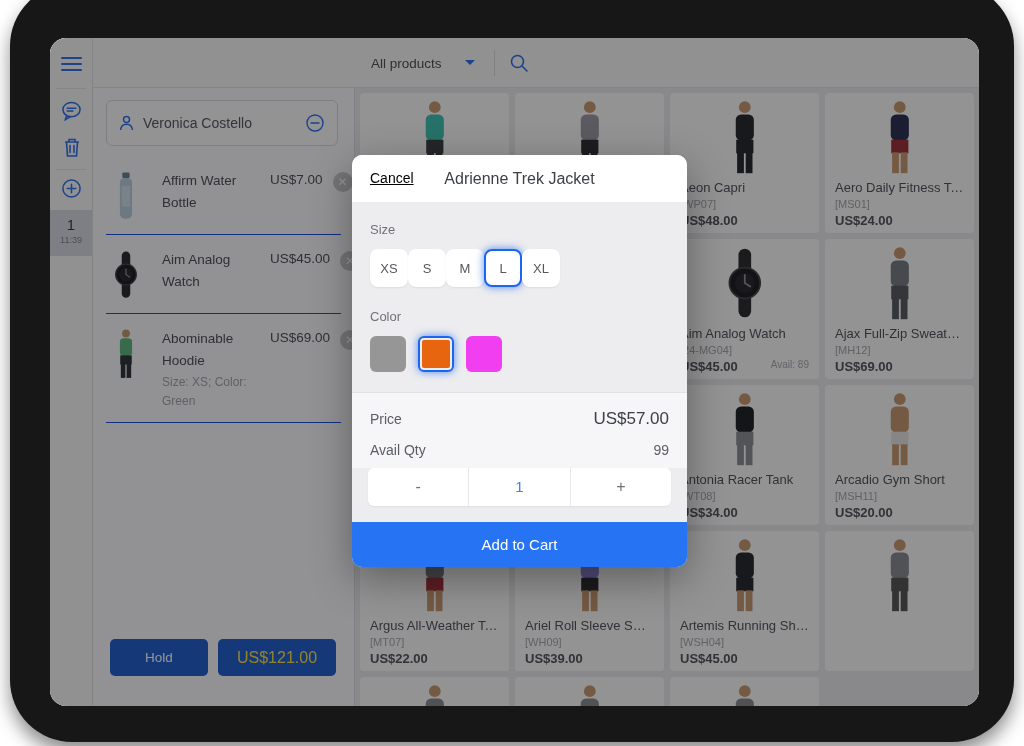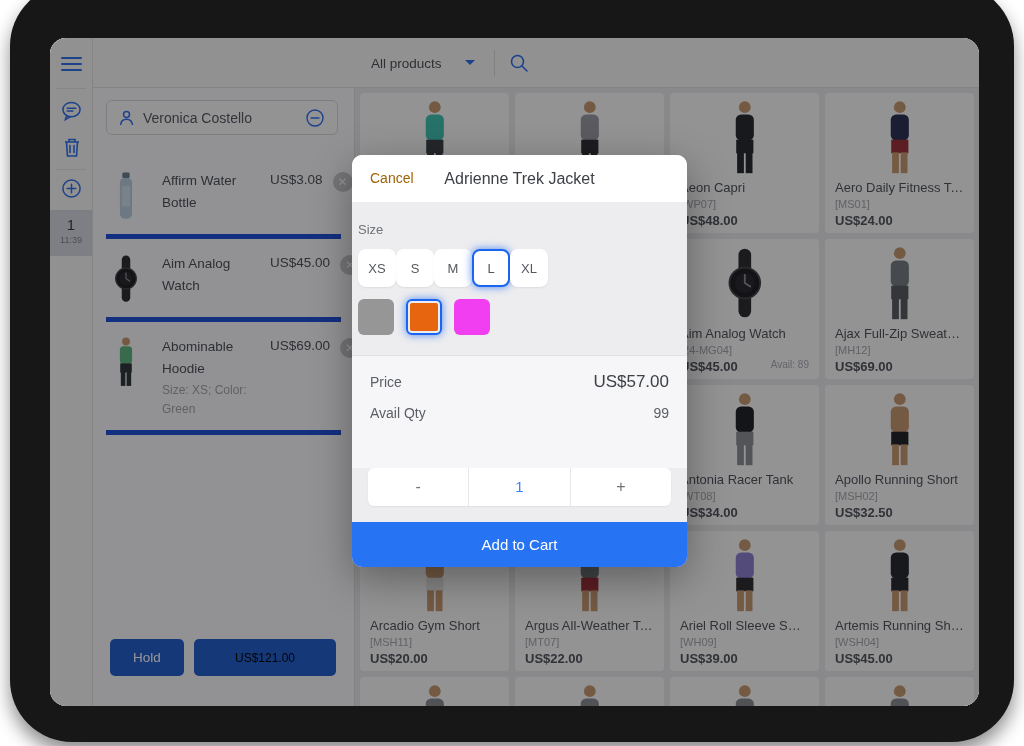--- a/index.html
+++ b/index.html
@@ -32,40 +32,40 @@
     text-align:center; padding-top:6px; }
   .side-tab .num { font-size:15px; color:#3b3b3f; }
   .side-tab .time { font-size:9px; color:#83858b; margin-top:2px; }
 
   
   .cart-title { position:absolute; left:0; right:0; top:0; height:50px; line-height:50px;
     text-align:center; font-size:15px; color:#565a60; }
   .tag-btn { position:absolute; right:16px; top:11px; }
 
   
-  .cust { position:absolute; left:13px; top:62px; width:232px; height:35px; background:#fdfdfe;
+  .cust { position:absolute; left:13px; top:62px; width:232px; height:46px; background:#fdfdfe;
     border:1px solid #d9d9dc; border-radius:6px; display:flex; align-items:center; padding:0 12px; }
   .cust .nm { font-size:14px; color:#55585e; margin-left:9px; flex:1; }
 
   
   .items { position:absolute; left:13px; right:13px; top:118px; }
-  .citem { display:flex; padding:14px 0 12px 6px; border-bottom:5px solid #1d4ed8; }
+  .citem { display:flex; padding:14px 0 12px 6px; border-bottom:1px solid #1d4ed8; }
   .citem .thumb { width:28px; height:52px; flex:none; margin-right:22px; }
   .citem .mid { width:108px; flex:none; }
   .citem .nm { font-size:13.5px; color:#4c4f55; line-height:1.6; }
   .citem .attrs { font-size:12px; color:#a3a5aa; line-height:1.55; margin-top:2px; }
   .citem .pr { width:62px; font-size:13.5px; color:#4c4f55; text-align:right; margin-top:2px; }
   .citem .x { width:20px; height:20px; border-radius:50%; background:#c9c9cd; color:#fff;
     font-size:12px; line-height:20px; text-align:center; margin-left:10px; margin-top:2px; flex:none; }
 
   
   .cart-foot { position:absolute; left:17px; right:18px; bottom:30px; display:flex; gap:10px; }
-  .btn-hold { width:74px; height:37px; background:#2160cd; color:#fff; font-size:13.5px;
+  .btn-hold { width:98px; height:37px; background:#2160cd; color:#fff; font-size:13.5px;
     border:none; border-radius:5px; font-family:inherit; }
-  .btn-total { flex:1; height:37px; background:#2160cd; color:#000000; font-size:12px;
+  .btn-total { flex:1; height:37px; background:#2160cd; color:#fde047; font-size:16px;
     border:none; border-radius:5px; font-family:inherit; }
 
   
   .search-zone { position:absolute; left:305px; top:0; height:50px; display:flex; align-items:center; }
   .filter { display:flex; align-items:center; margin-left:16px; }
   .filter .lbl { font-size:13.5px; color:#4c4f55; }
   .filter .caret { margin-left:22px; }
   .vsep { width:1px; height:26px; background:#dcdcde; margin:0 14px 0 18px; }
 
   
@@ -84,23 +84,23 @@
   
   .overlay { position:absolute; inset:0; background:rgba(8,8,10,.43); z-index:10; }
 
   
   .modal { position:absolute; left:302px; top:117px; width:335px; height:412px; z-index:20;
     border-radius:10px; background:#ededef; box-shadow:0 12px 40px rgba(0,0,0,.35);
     display:flex; flex-direction:column; }
   .m-head { height:47px; background:#ffffff; border-radius:10px 10px 0 0; position:relative;
     flex:none; }
   .m-cancel { position:absolute; left:18px; top:0; height:30px; line-height:47px;
-    font-size:14px; color:#a16207; background:none; border:none; font-family:inherit; }
+    font-size:14px; color:#000000; background:none; border:none; font-family:inherit;text-decoration:underline; }
   .m-title { text-align:center; line-height:47px; font-size:16px; color:#3d4046; }
-  .m-opts { padding:20px 6px 0; flex:none; }
+  .m-opts { padding:20px 18px 0; flex:none; }
   .m-lbl { font-size:13px; color:#6f7277; }
   .sizes { display:flex; margin-top:12px; }
   .sizebtn { width:38px; height:38px; background:#fff; border:none; border-radius:8px;
     font-size:13px; color:#55585e; box-shadow:0 1px 2px rgba(0,0,0,.07); font-family:inherit; }
   .sizebtn.selected { border:2px solid #1b66f0; box-shadow:0 0 8px rgba(27,102,240,.75); }
   .m-lbl.clr { margin-top:22px; }
   .swatches { display:flex; gap:12px; margin-top:12px; }
   .swatch { width:36px; height:36px; border-radius:6px; }
   .swatch.selected { border:2px solid #1b66f0; padding:2px; background-clip:content-box;
     box-shadow:0 0 8px rgba(27,102,240,.75); }
@@ -216,21 +216,21 @@
               <svg viewBox="0 0 46 84" xmlns="http://www.w3.org/2000/svg">
                 <rect x="17" y="4" width="12" height="9" rx="2" fill="#69808f"></rect>
                 <rect x="13" y="13" width="20" height="67" rx="8" fill="#b9cfdf"></rect>
                 <rect x="16" y="26" width="14" height="34" fill="#cfe0ea"></rect>
               </svg>
             </div>
             <div class="mid">
               <div class="nm">Affirm Water Bottle</div>
               <div class="attrs"></div>
             </div>
-            <div class="pr">US$3.08</div>
+            <div class="pr">US$7.00</div>
             <div class="x">✕</div>
           </div>
 
           <div class="citem">
             <div class="thumb">
               <svg viewBox="0 0 46 84" xmlns="http://www.w3.org/2000/svg">
                 <rect x="16" y="4" width="14" height="76" rx="7" fill="#2b2b2e"></rect>
                 <circle cx="23" cy="42" r="17" fill="#1d1d20" stroke="#45454a" stroke-width="2"></circle>
                 <circle cx="23" cy="42" r="11" fill="#28282c"></circle>
                 <path d="M23 42V33M23 42l6 4" stroke="#8f8f96" stroke-width="2" stroke-linecap="round"></path>
@@ -430,37 +430,20 @@
               </svg>
             </div>
             <div class="nm">Antonia Racer Tank</div>
             <div class="sku">[WT08]</div>
             <div class="prow">
               <span class="pr">US$34.00</span>
               <span class="av"></span>
             </div>
           </div>
 
-          <div class="card">
-            <div class="ph">
-              <svg viewBox="0 0 46 84" xmlns="http://www.w3.org/2000/svg">
-                <circle cx="23" cy="9" r="6.5" fill="#c9996f"></circle>
-                <rect x="13" y="17" width="20" height="29" rx="6" fill="#c9996f"></rect>
-                <rect x="13.5" y="45" width="19" height="15" fill="#1f2125"></rect>
-                <rect x="14.5" y="59" width="7.5" height="23" fill="#c9996f"></rect>
-                <rect x="24" y="59" width="7.5" height="23" fill="#c9996f"></rect>
-              </svg>
-            </div>
-            <div class="nm">Apollo Running Short</div>
-            <div class="sku">[MSH02]</div>
-            <div class="prow">
-              <span class="pr">US$32.50</span>
-              <span class="av"></span>
-            </div>
-          </div>
 
           <div class="card">
             <div class="ph">
               <svg viewBox="0 0 46 84" xmlns="http://www.w3.org/2000/svg">
                 <circle cx="23" cy="9" r="6.5" fill="#c9996f"></circle>
                 <rect x="13" y="17" width="20" height="29" rx="6" fill="#c9996f"></rect>
                 <rect x="13.5" y="45" width="19" height="15" fill="#e6e6e6"></rect>
                 <rect x="14.5" y="59" width="7.5" height="23" fill="#c9996f"></rect>
                 <rect x="24" y="59" width="7.5" height="23" fill="#c9996f"></rect>
               </svg>
@@ -615,20 +598,21 @@
             <button class="sizebtn">XS</button>
 
             <button class="sizebtn">S</button>
 
             <button class="sizebtn">M</button>
 
             <button class="sizebtn selected">L</button>
 
             <button class="sizebtn">XL</button>
           </div>
+        <div class="m-lbl clr">Color</div>
         <div class="swatches">
 
             <div class="swatch" style="background-color: rgb(150, 150, 150);"></div>
 
             <div class="swatch selected" style="background-color: rgb(230, 101, 14);"></div>
 
             <div class="swatch" style="background-color: rgb(240, 62, 240);"></div>
           </div>
       </div>
       <div class="m-price">

